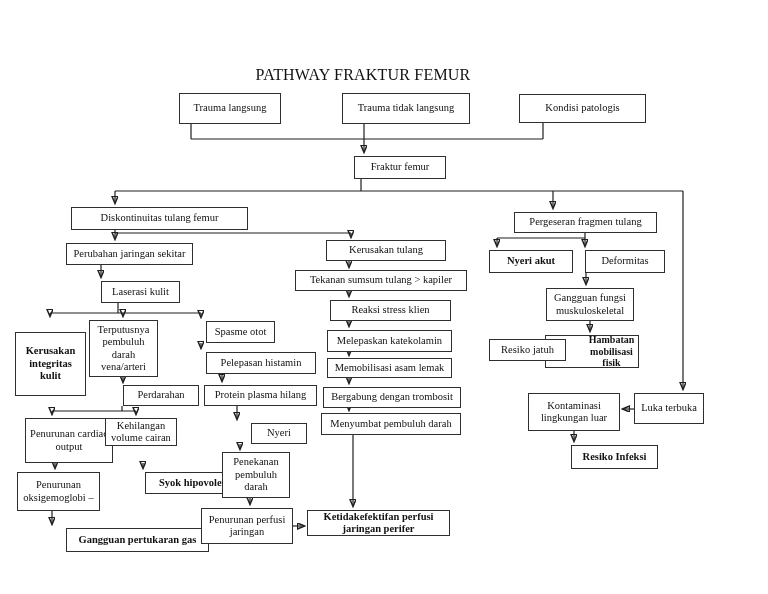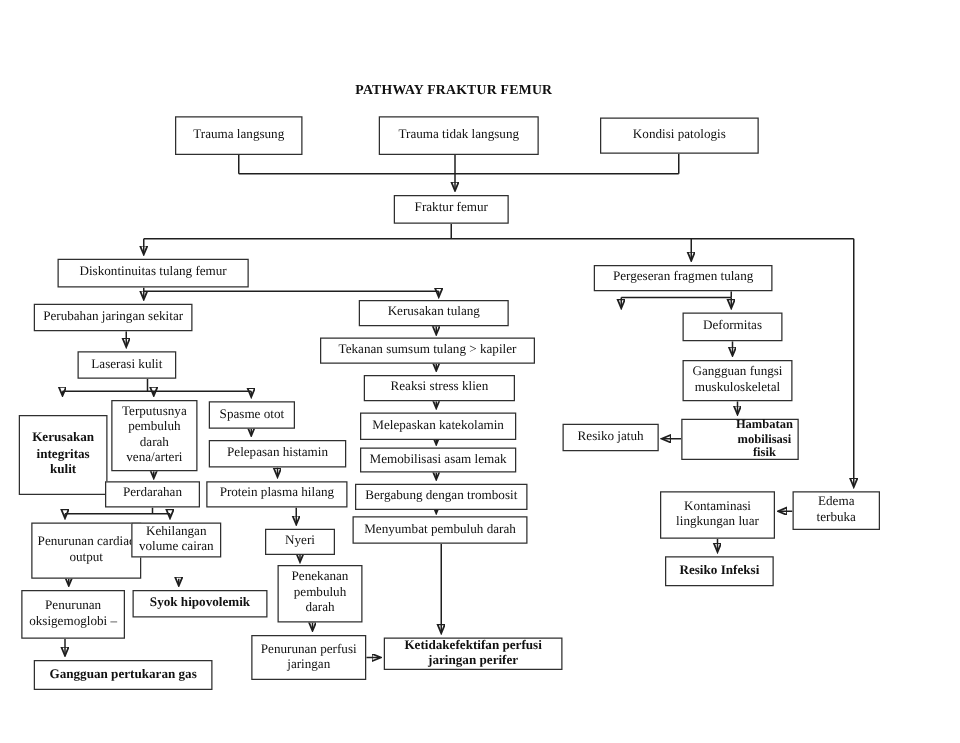--- a/index.html
+++ b/index.html
@@ -1,24 +1,24 @@
 <!DOCTYPE html>
 <html><head>
 <meta charset="utf-8">
 <style>
   html,body{margin:0;padding:0;background:#ffffff;}
   .stage{position:relative;width:768px;height:594px;background:#ffffff;
          font-family:"Liberation Serif","DejaVu Serif",serif;color:#111;overflow:hidden;}
   .title{position:absolute;top:66px;left:0;width:726px;text-align:center;
-         font-weight:bold;font-size:11px;letter-spacing:.2px;z-index:2;}
+         font-weight:normal;font-size:16px;letter-spacing:.2px;z-index:2;}
   .node{position:absolute;box-sizing:border-box;border:1.4px solid #2f2f2f;background:#fff;
         display:flex;align-items:center;justify-content:center;text-align:center;
         font-size:10.5px;line-height:1.18;padding:1px 3px;z-index:2;}
   .bold{font-weight:bold;}
-  .nw{white-space:nowrap;}
+  .nw{white-space:nowrap;margin-left:39px;}
   .sm{font-size:10px;padding-left:42px;}
   svg.wires{position:absolute;left:0;top:0;z-index:1;}
   svg.wires path{stroke:#1f1f1f;stroke-width:1.2;fill:none;}
 </style>
 </head>
 <body>
 
 <div class="stage">
 
   <svg class="wires" width="768" height="594">
@@ -73,21 +73,21 @@
     <path d="M574 431 V441" marker-end="url(#ah)"></path>
   </svg>
 
   <div class="title">PATHWAY FRAKTUR FEMUR</div>
 
   <div class="node nw" style="left:140px;top:93px;width:102px;height:31px">Trauma langsung</div>
   <div class="node nw" style="left:303px;top:93px;width:128px;height:31px">Trauma tidak langsung</div>
   <div class="node nw" style="left:480px;top:94px;width:127px;height:29px">Kondisi patologis</div>
   <div class="node nw" style="left:315px;top:156px;width:92px;height:23px">Fraktur femur</div>
 
-  <div class="node nw" style="left:46px;top:207px;width:153px;height:23px">Diskontinuitas tulang femur</div>
+  <div class="node nw" style="left:32px;top:207px;width:177px;height:23px">Diskontinuitas tulang femur</div>
   <div class="node nw" style="left:27px;top:243px;width:127px;height:22px">Perubahan jaringan sekitar</div>
   <div class="node nw" style="left:62px;top:281px;width:79px;height:22px">Laserasi kulit</div>
 
   <div class="node bold" style="left:15px;top:332px;width:71px;height:64px">Kerusakan integritas kulit</div>
   <div class="node" style="left:89px;top:320px;width:69px;height:57px">Terputusnya pembuluh darah vena/arteri</div>
   <div class="node nw" style="left:167px;top:321px;width:69px;height:22px">Spasme otot</div>
   <div class="node nw" style="left:167px;top:352px;width:110px;height:22px">Pelepasan histamin</div>
   <div class="node nw" style="left:84px;top:385px;width:76px;height:21px">Perdarahan</div>
   <div class="node nw" style="left:165px;top:385px;width:113px;height:21px">Protein plasma hilang</div>
 
@@ -104,22 +104,23 @@
 
   <div class="node nw" style="left:287px;top:240px;width:120px;height:21px">Kerusakan tulang</div>
   <div class="node nw" style="left:256px;top:270px;width:172px;height:21px">Tekanan sumsum tulang &gt; kapiler</div>
   <div class="node nw" style="left:291px;top:300px;width:121px;height:21px">Reaksi stress klien</div>
   <div class="node nw" style="left:288px;top:330px;width:125px;height:22px">Melepaskan katekolamin</div>
   <div class="node nw" style="left:288px;top:358px;width:125px;height:20px">Memobilisasi asam lemak</div>
   <div class="node nw" style="left:284px;top:387px;width:138px;height:21px">Bergabung dengan trombosit</div>
   <div class="node nw" style="left:282px;top:413px;width:140px;height:22px">Menyumbat pembuluh darah</div>
 
   <div class="node nw" style="left:475px;top:212px;width:143px;height:21px">Pergeseran fragmen tulang</div>
+  <div class="node nw bold" style="left:450px;top:250px;width:84px;height:23px">Nyeri akut</div>
   <div class="node nw" style="left:546px;top:250px;width:80px;height:23px">Deformitas</div>
   <div class="node" style="left:546px;top:288px;width:88px;height:33px">Gangguan fungsi muskuloskeletal</div>
   <div class="node bold sm" style="left:545px;top:335px;width:94px;height:33px">Hambatan mobilisasi fisik</div>
   <div class="node nw" style="left:450px;top:339px;width:77px;height:22px">Resiko jatuh</div>
 
   <div class="node" style="left:528px;top:393px;width:92px;height:38px">Kontaminasi lingkungan luar</div>
-  <div class="node" style="left:634px;top:393px;width:70px;height:31px">Edema terbuka</div>
+  <div class="node" style="left:634px;top:393px;width:70px;height:31px">Luka terbuka</div>
   <div class="node nw bold" style="left:532px;top:445px;width:87px;height:24px">Resiko Infeksi</div>
 
 </div>
 
 </body></html>

